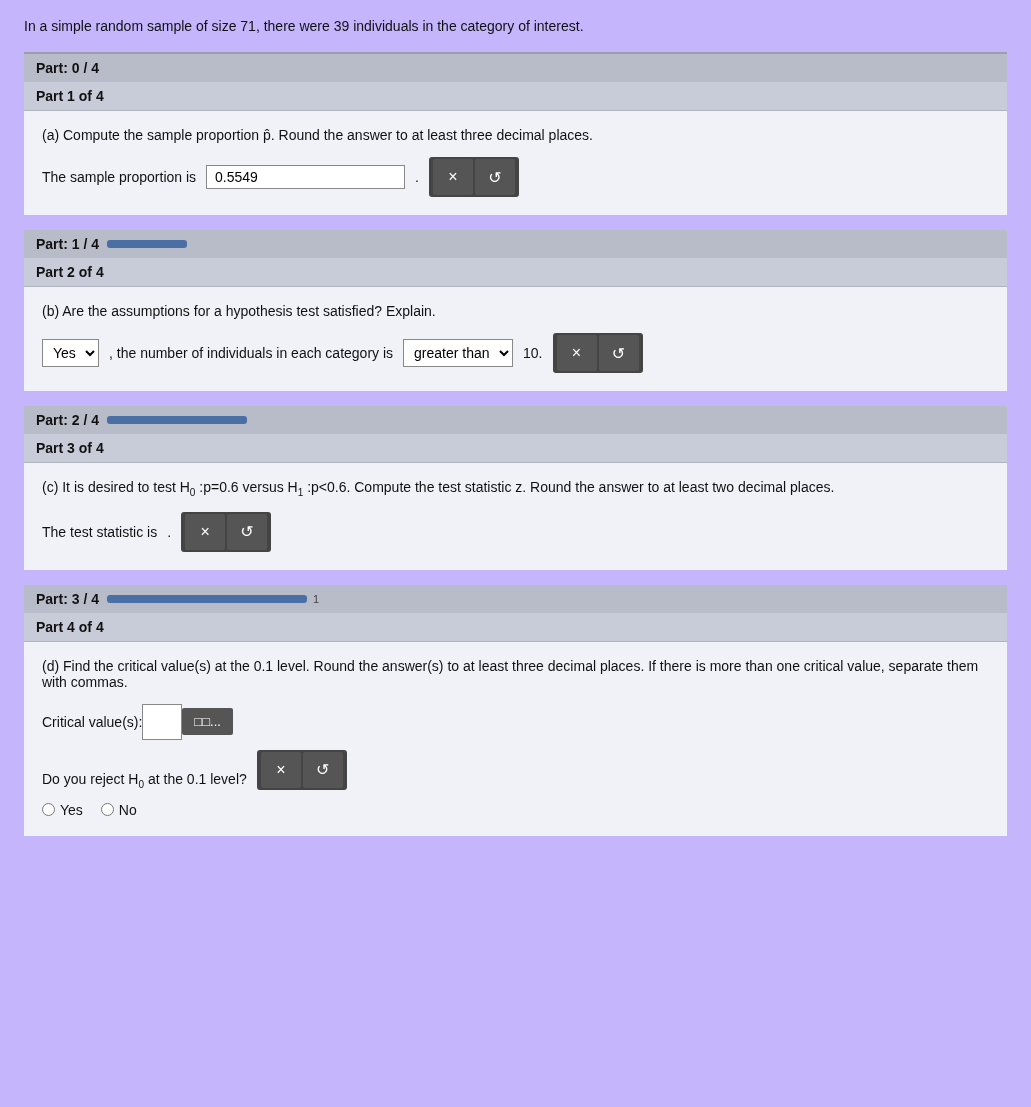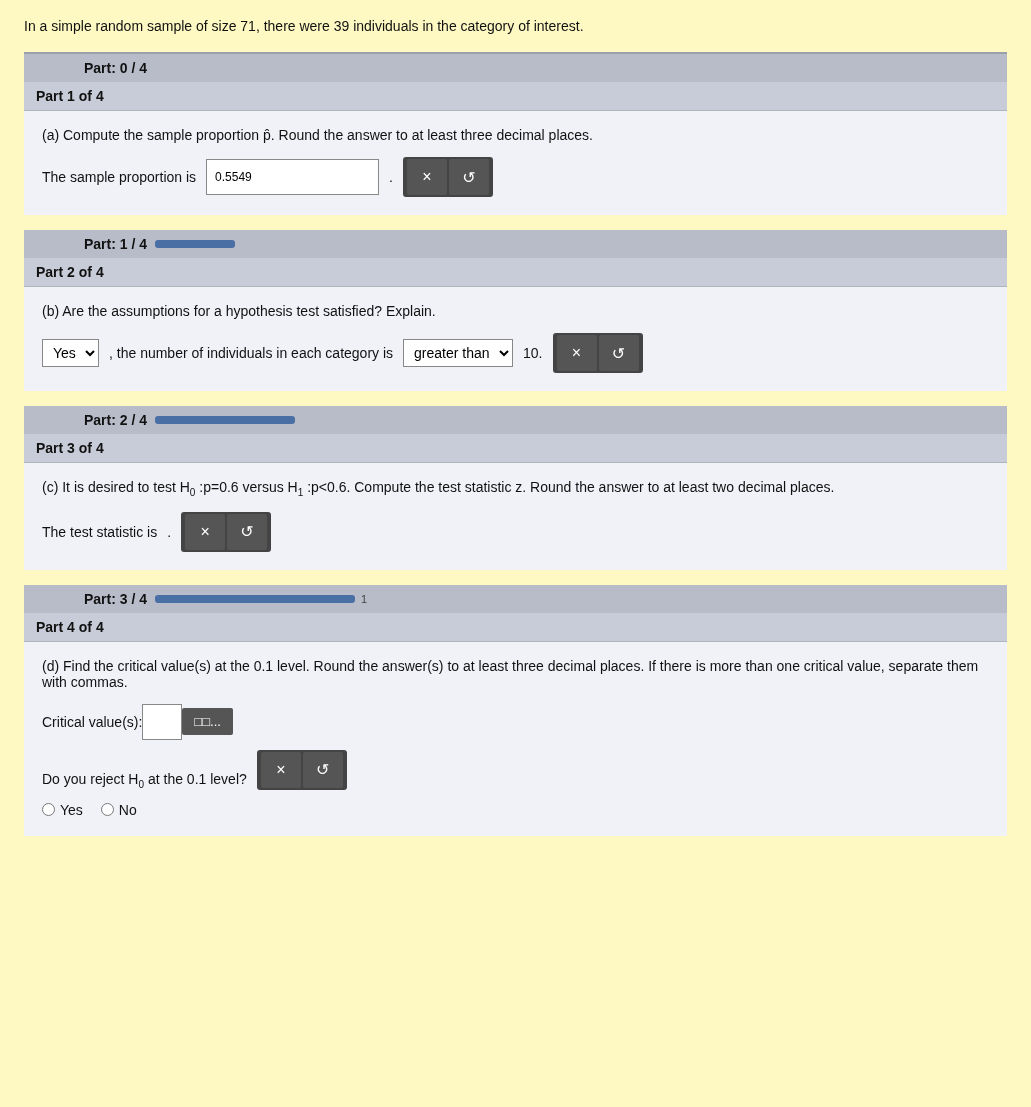--- a/index.html
+++ b/index.html
@@ -3,21 +3,21 @@
   <meta charset="utf-8">
   <style>
     * { box-sizing: border-box; margin: 0; padding: 0; }
     body {
       font-family: Arial, sans-serif;
       font-size: 14px;
       background: #d0d0d0;
       color: #111;
     }
     .main-container {
-      background: #fef9c3;
+      background: #c4b5fd;
       max-width: 1031px;
       margin: 0 auto;
       padding: 18px 24px 24px 24px;
       min-height: 1107px;
     }
     .intro-text {
       font-size: 14px;
       margin-bottom: 18px;
       color: #111;
     }
@@ -44,23 +44,23 @@
       flex-wrap: wrap;
     }
     .answer-label {
       font-size: 14px;
       color: #111;
     }
     .answer-input {
       border: 1px solid #888;
       background: #fff;
       padding: 3px 8px;
-      font-size: 12px;
+      font-size: 14px;
       min-width: 70px;
-      height: 36px;
+      height: 24px;
       outline: none;
     }
     .btn-x {
       background: #555;
       color: #fff;
       border: none;
       width: 40px;
       height: 36px;
       font-size: 16px;
       cursor: pointer;
@@ -105,21 +105,20 @@
       display: inline-block;
       height: 8px;
       border-radius: 3px;
       background: #4a6fa5;
       margin-left: 8px;
       vertical-align: middle;
     }
     .part-label {
       font-weight: bold;
       vertical-align: middle;
-      margin-left: 48px;
     }
     .part-header-row {
       display: flex;
       align-items: center;
       background: #b8bcc8;
       padding: 6px 12px;
     }
     .radio-group {
       display: flex;
       align-items: center;

